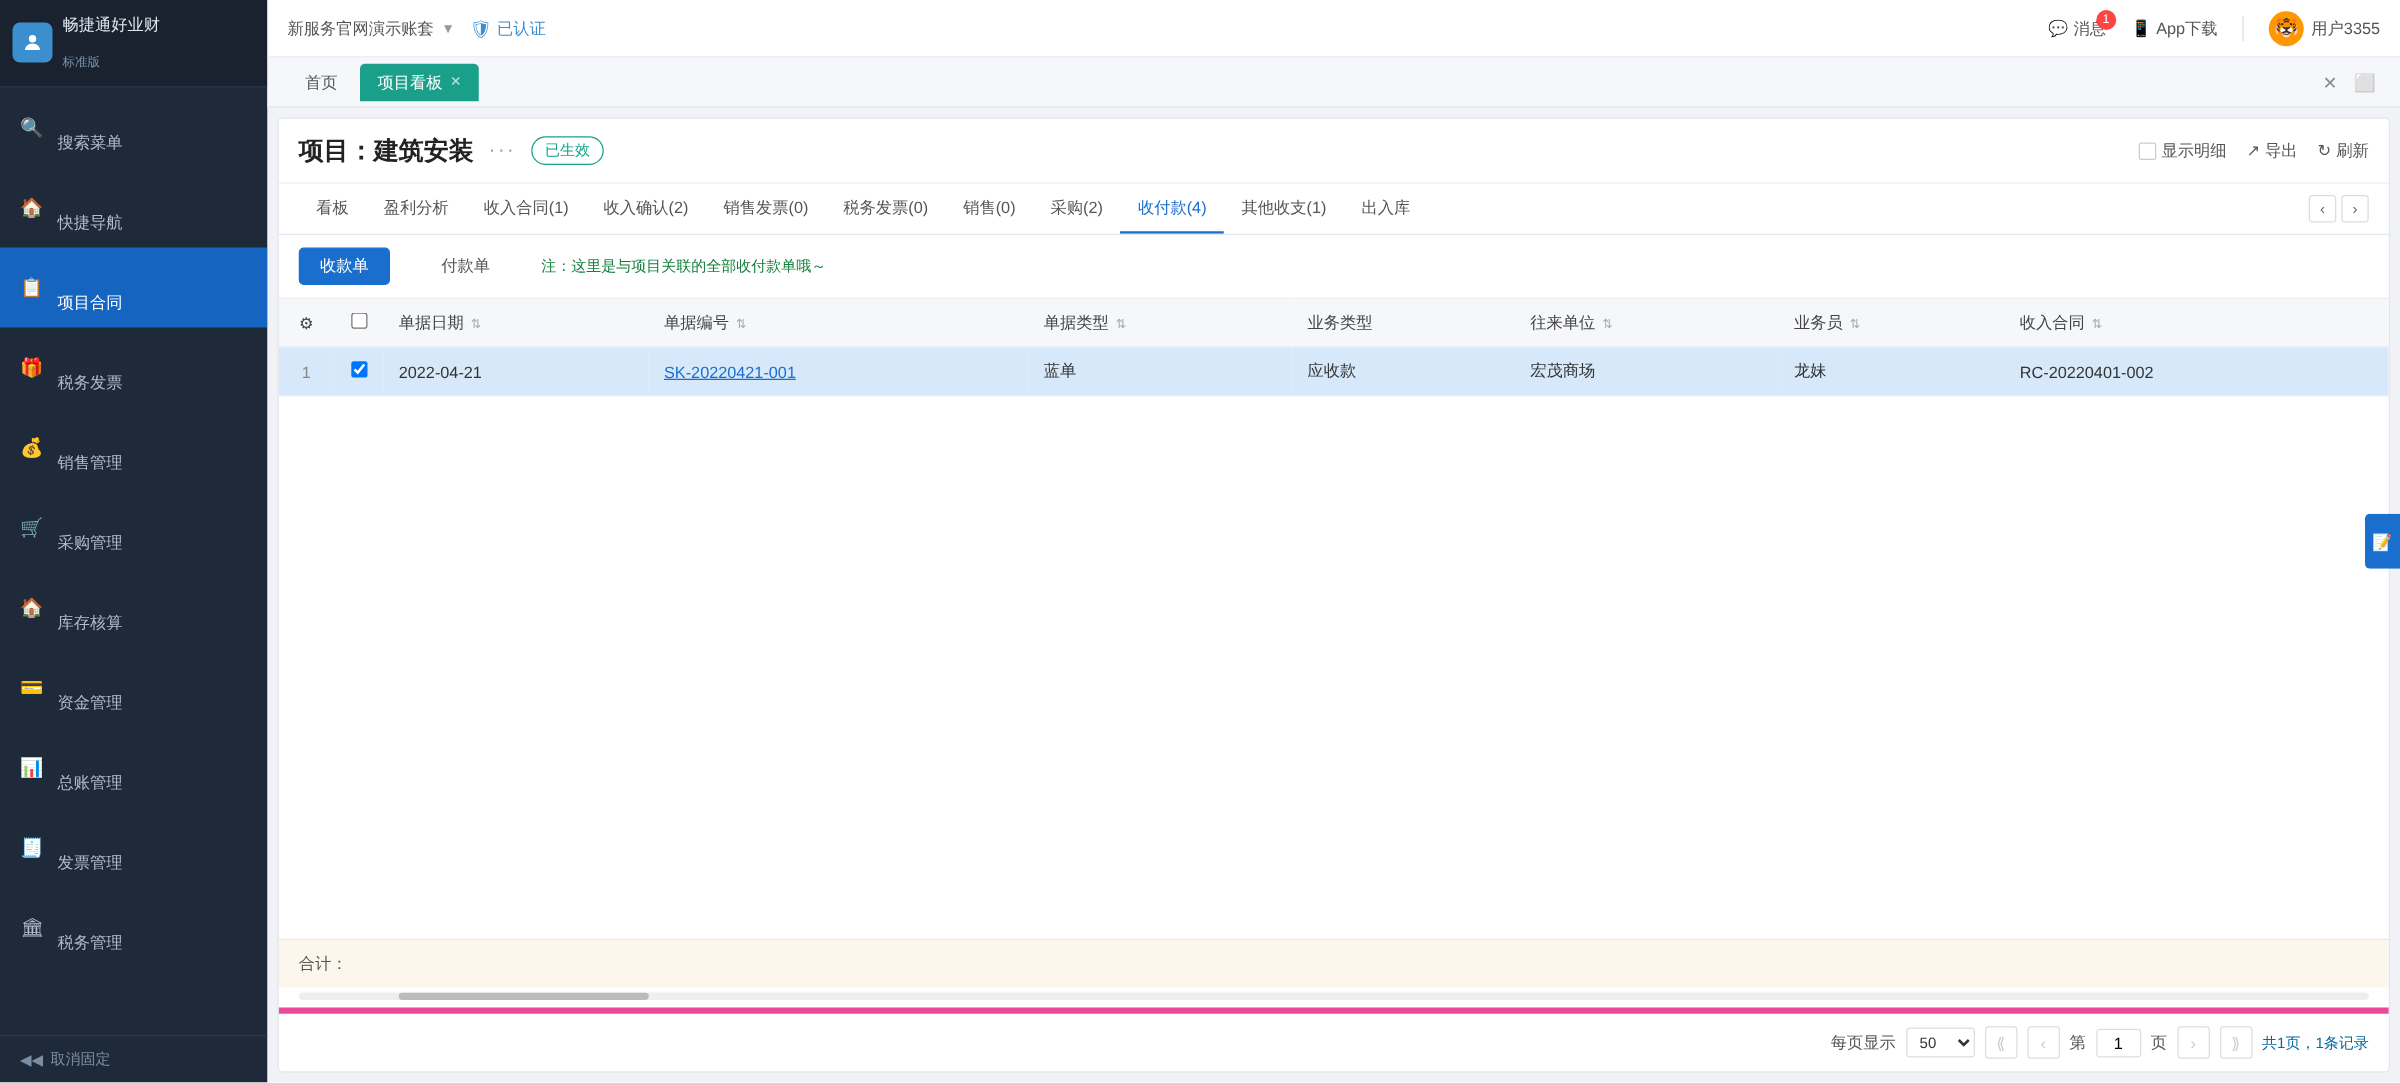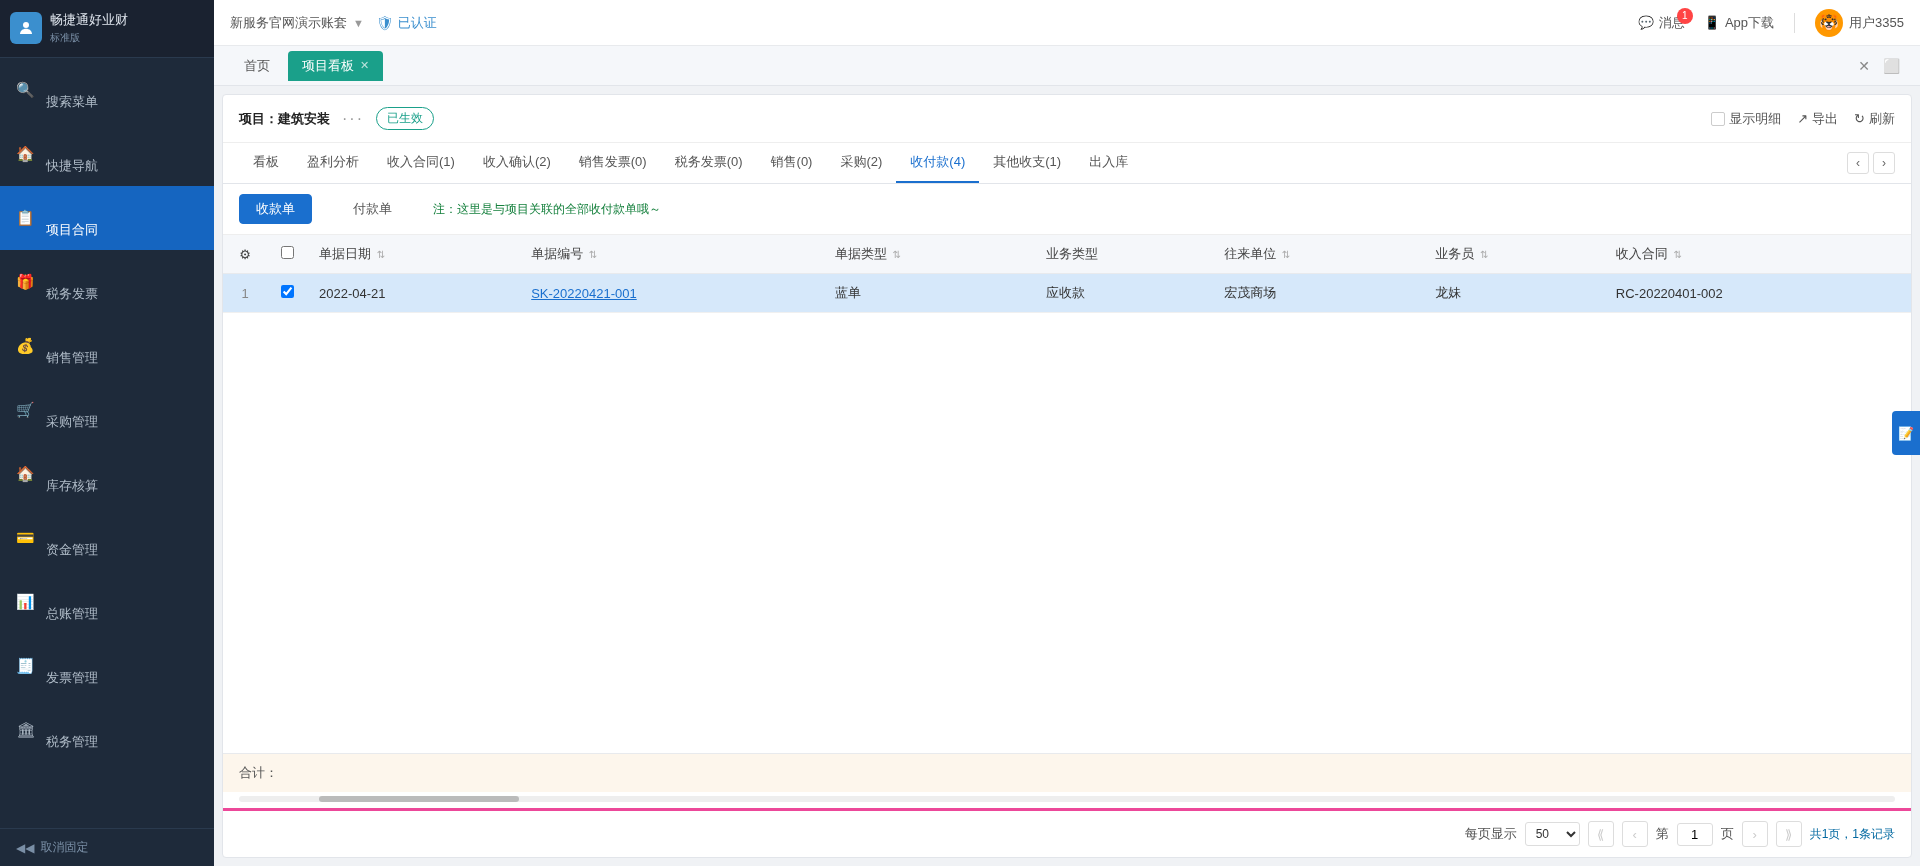--- a/index.html
+++ b/index.html
@@ -35,21 +35,21 @@
       font-size: 14px;
     }
     .sidebar-title {
       font-size: 13px;
       color: #e0e6ee;
       line-height: 1.3;
     }
     .sidebar-edition {
       font-size: 10px;
       color: #7a8fa6;
-      margin-top: 2px;
+      margin-top: 14px;
     }
     .sidebar-scroll {
       flex: 1;
       overflow-y: auto;
       overflow-x: hidden;
     }
     .sidebar-scroll::-webkit-scrollbar { width: 4px; }
     .sidebar-scroll::-webkit-scrollbar-thumb { background: #3a4a5e; border-radius: 2px; }
     .sidebar-item {
       display: flex;
@@ -205,21 +205,21 @@
 
     
     .project-header {
       padding: 12px 16px;
       display: flex;
       align-items: center;
       gap: 12px;
       border-bottom: 1px solid #eee;
     }
     .project-title {
-      font-size: 13px;
+      font-size: 20px;
       font-weight: bold;
       color: #222;
     }
     .project-more { color: #999; cursor: pointer; font-size: 16px; letter-spacing: 2px; }
     .project-status {
       border: 1px solid #1aa08a;
       color: #1aa08a;
       border-radius: 12px;
       padding: 2px 10px;
       font-size: 12px;
@@ -361,21 +361,21 @@
 
     
     .pagination {
       display: flex;
       align-items: center;
       justify-content: flex-end;
       padding: 10px 16px;
       gap: 8px;
       font-size: 13px;
       color: #555;
-      border-top: 3px solid #ec4899;
+      border-top: 5px solid #ec4899;
     }
     .pagination-select {
       border: 1px solid #ddd;
       border-radius: 3px;
       padding: 3px 6px;
       font-size: 12px;
       color: #333;
       background: #fff;
       cursor: pointer;
     }

